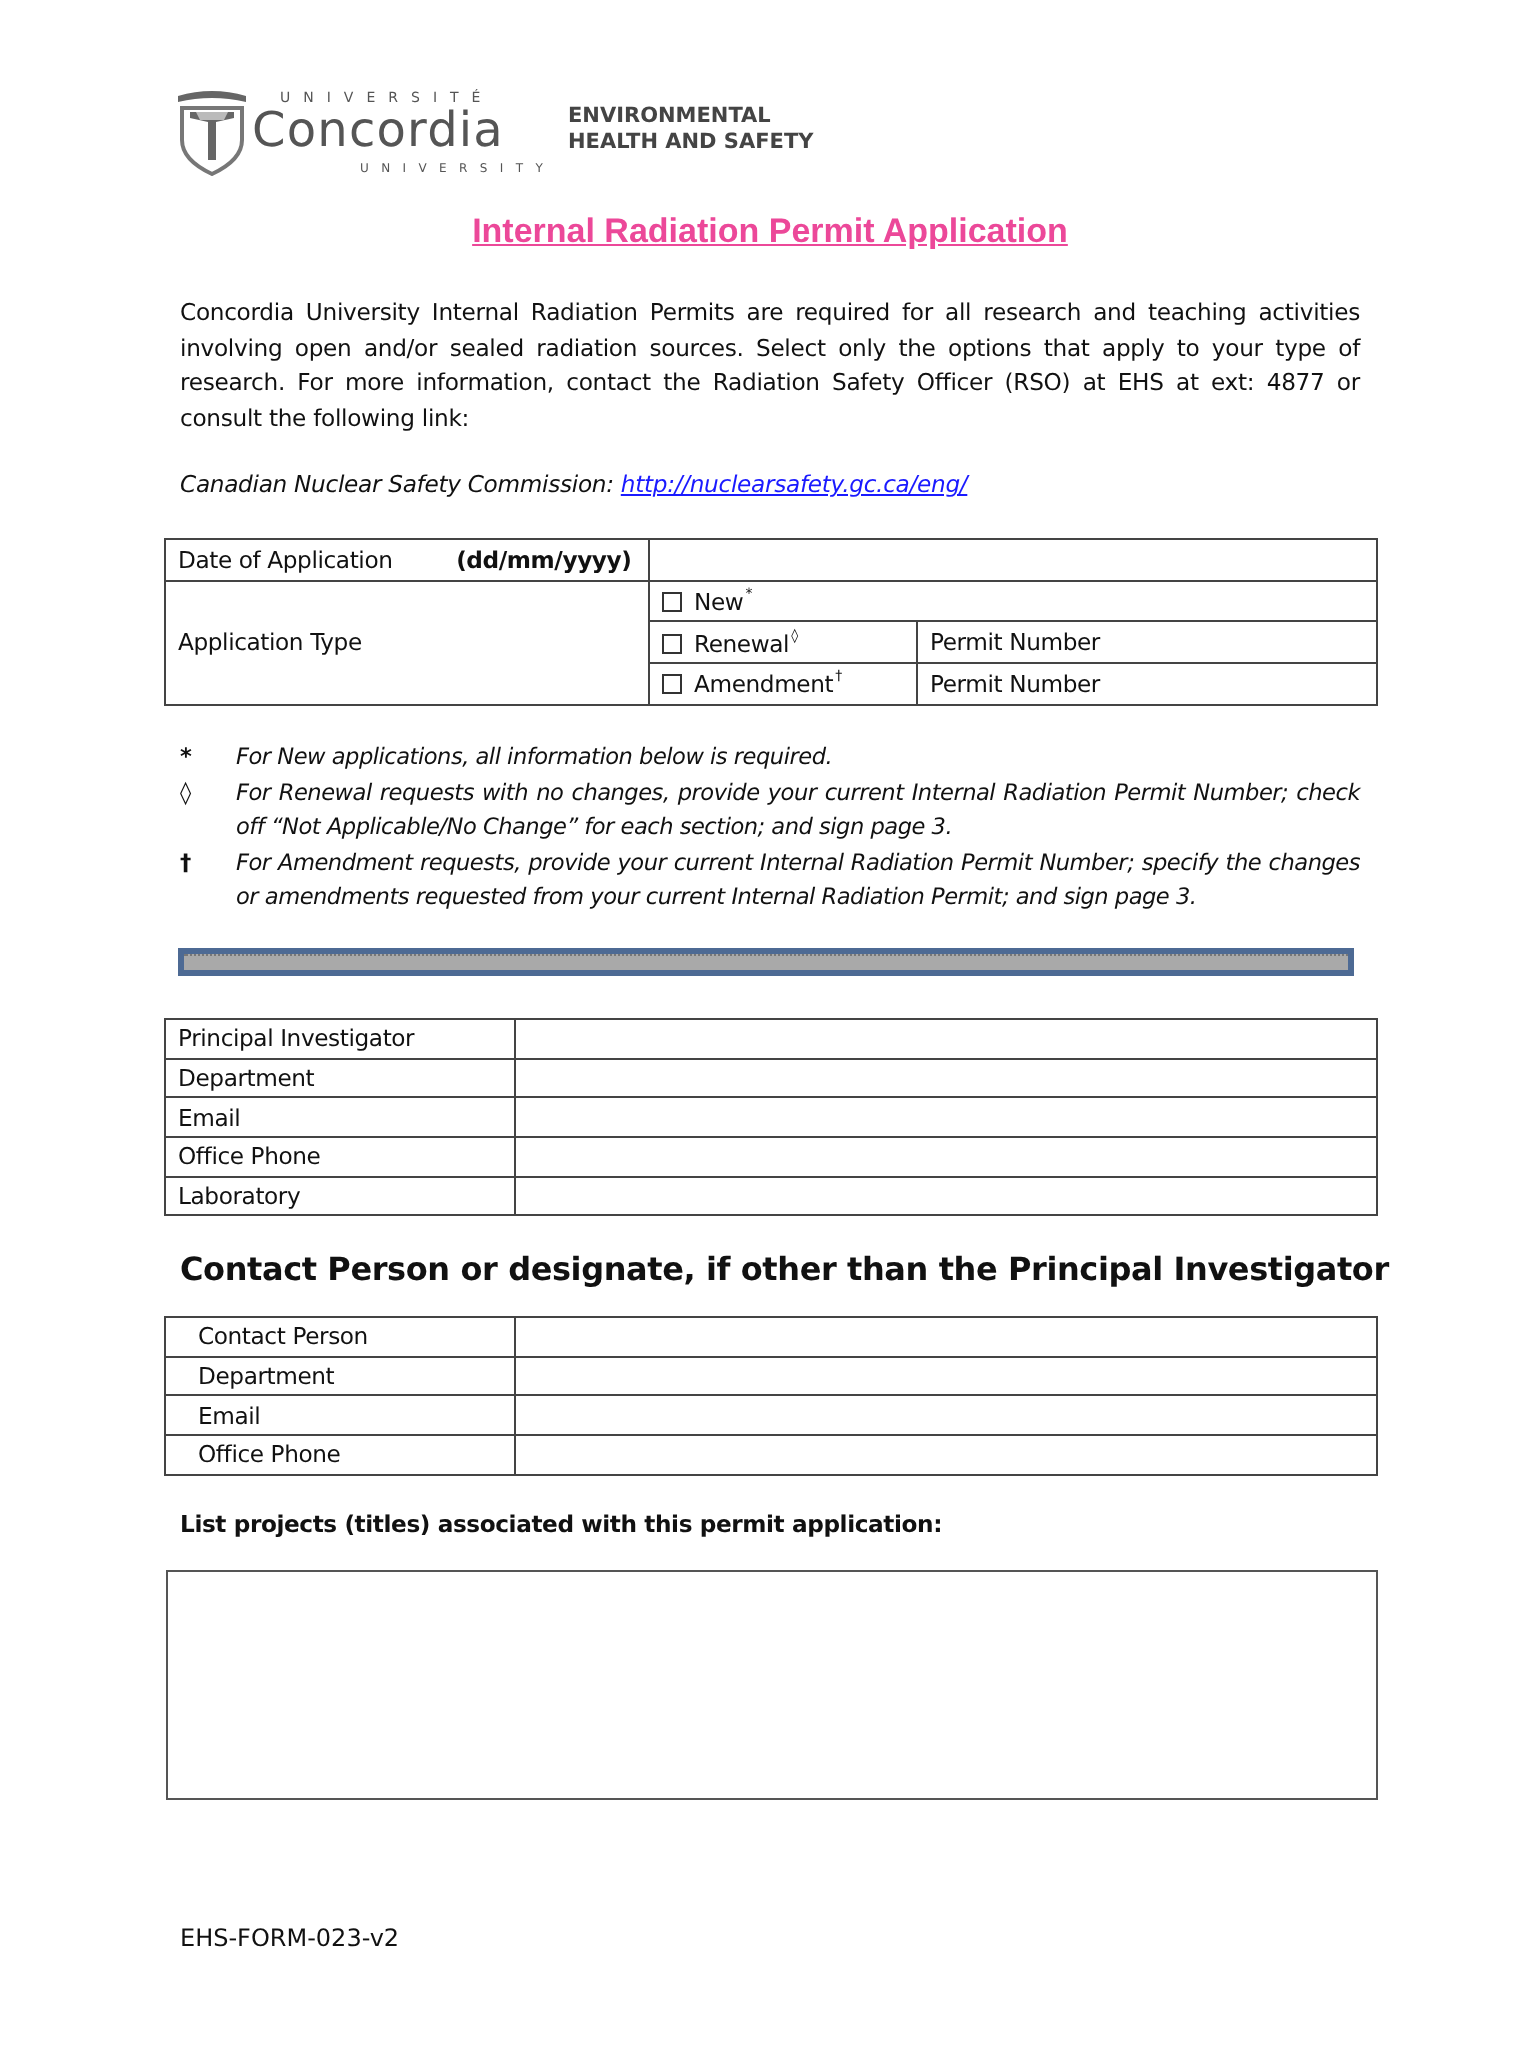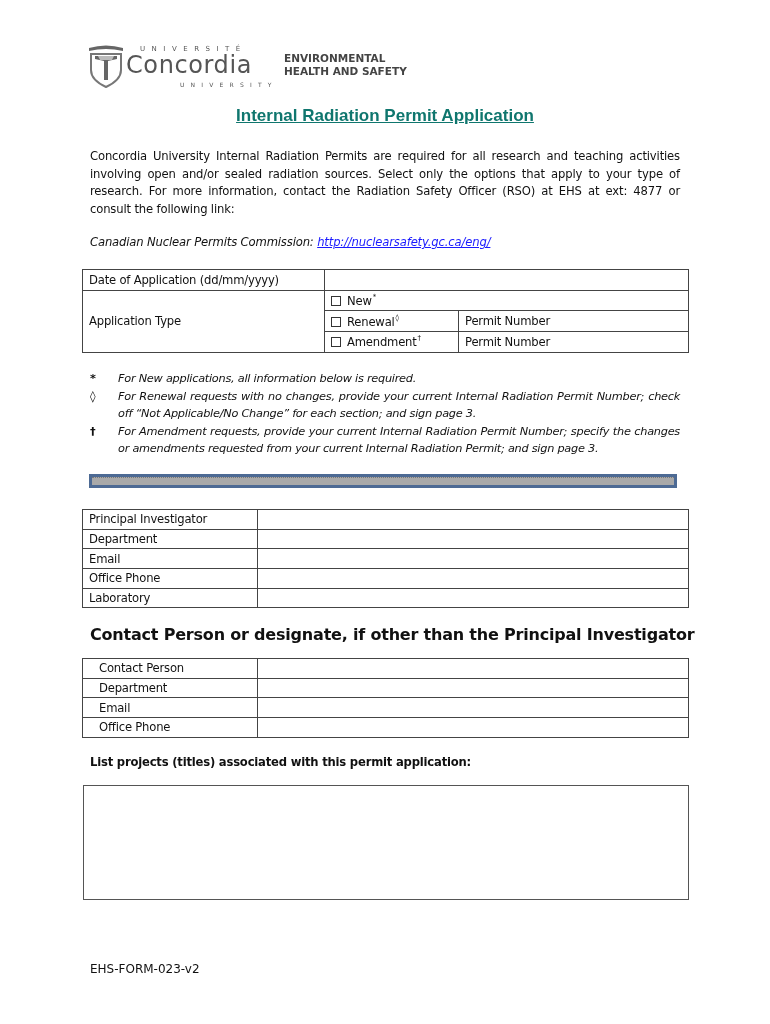--- a/index.html
+++ b/index.html
@@ -33,21 +33,21 @@
     .dept {
       position: absolute; left: 196px; top: 10px;
       font-family: "DejaVu Sans", sans-serif;
       font-size: 10.5px; font-weight: bold; color: #444; line-height: 13px;
     }
 
     
     .title {
       position: absolute; left: 0; top: 106px; width: 770px; text-align: center;
       font-family: "Liberation Sans", sans-serif;
-      font-size: 17px; font-weight: bold; text-decoration: underline; color: #0f766e;
+      font-size: 17px; font-weight: bold; text-decoration: underline; color: #ec4899;
     }
 
     
     .intro {
       position: absolute; left: 90px; top: 148px; width: 590px;
       font-family: "DejaVu Sans", sans-serif;
       font-size: 11.6px; line-height: 17.5px; text-align: justify; color: #111;
       letter-spacing: -0.15px;
     }
     .link-line {
@@ -59,21 +59,21 @@
 
     
     table { border-collapse: collapse; position: absolute; }
     td {
       border: 1px solid #444;
       font-family: "DejaVu Sans", sans-serif;
       font-size: 11.6px; color: #111; padding: 0 6px;
       letter-spacing: -0.2px;
     }
     .lbl { font-weight: normal; }
-    .norm { font-weight: normal; }
+    .norm { font-weight: bold; margin-left: 28px; }
 
     
     .app-table { left: 82px; top: 269px; width: 607px; }
     .app-table td { height: 20.7px; }
     .app-table .c1 { width: 242px; }
     .app-table .c2 { width: 134px; margin-left: 22px; }
     .app-table .dotrow td.c2, .app-table .dotrow td.c3 { border-top: 1px dotted #666; }
     .chk {
       display: inline-block; width: 10px; height: 10px; border: 1px solid #333;
       vertical-align: -1px; margin-right: 6px;
@@ -149,21 +149,21 @@
     <div class="dept">
       <div>ENVIRONMENTAL</div>
       <div>HEALTH AND SAFETY</div>
     </div>
   </div>
 
   <div class="title">Internal Radiation Permit Application</div>
 
   <div class="intro">Concordia University Internal Radiation Permits are required for all research and teaching activities involving open and/or sealed radiation sources.  Select only the options that apply to your type of research.  For more information, contact the Radiation Safety Officer (RSO) at EHS at ext: 4877 or consult the following link:</div>
   <div class="link-line">
-    <span>Canadian Nuclear Permits Commission: </span><a>http://nuclearsafety.gc.ca/eng/</a>
+    <span>Canadian Nuclear Safety Commission: </span><a>http://nuclearsafety.gc.ca/eng/</a>
   </div>
 
   <table class="app-table">
     <tbody>
         <tr>
       <td class="c1">
         <span class="lbl">Date of Application</span><span class="norm"> (dd/mm/yyyy)</span>
       </td>
       <td colspan="2"></td>
     </tr>

